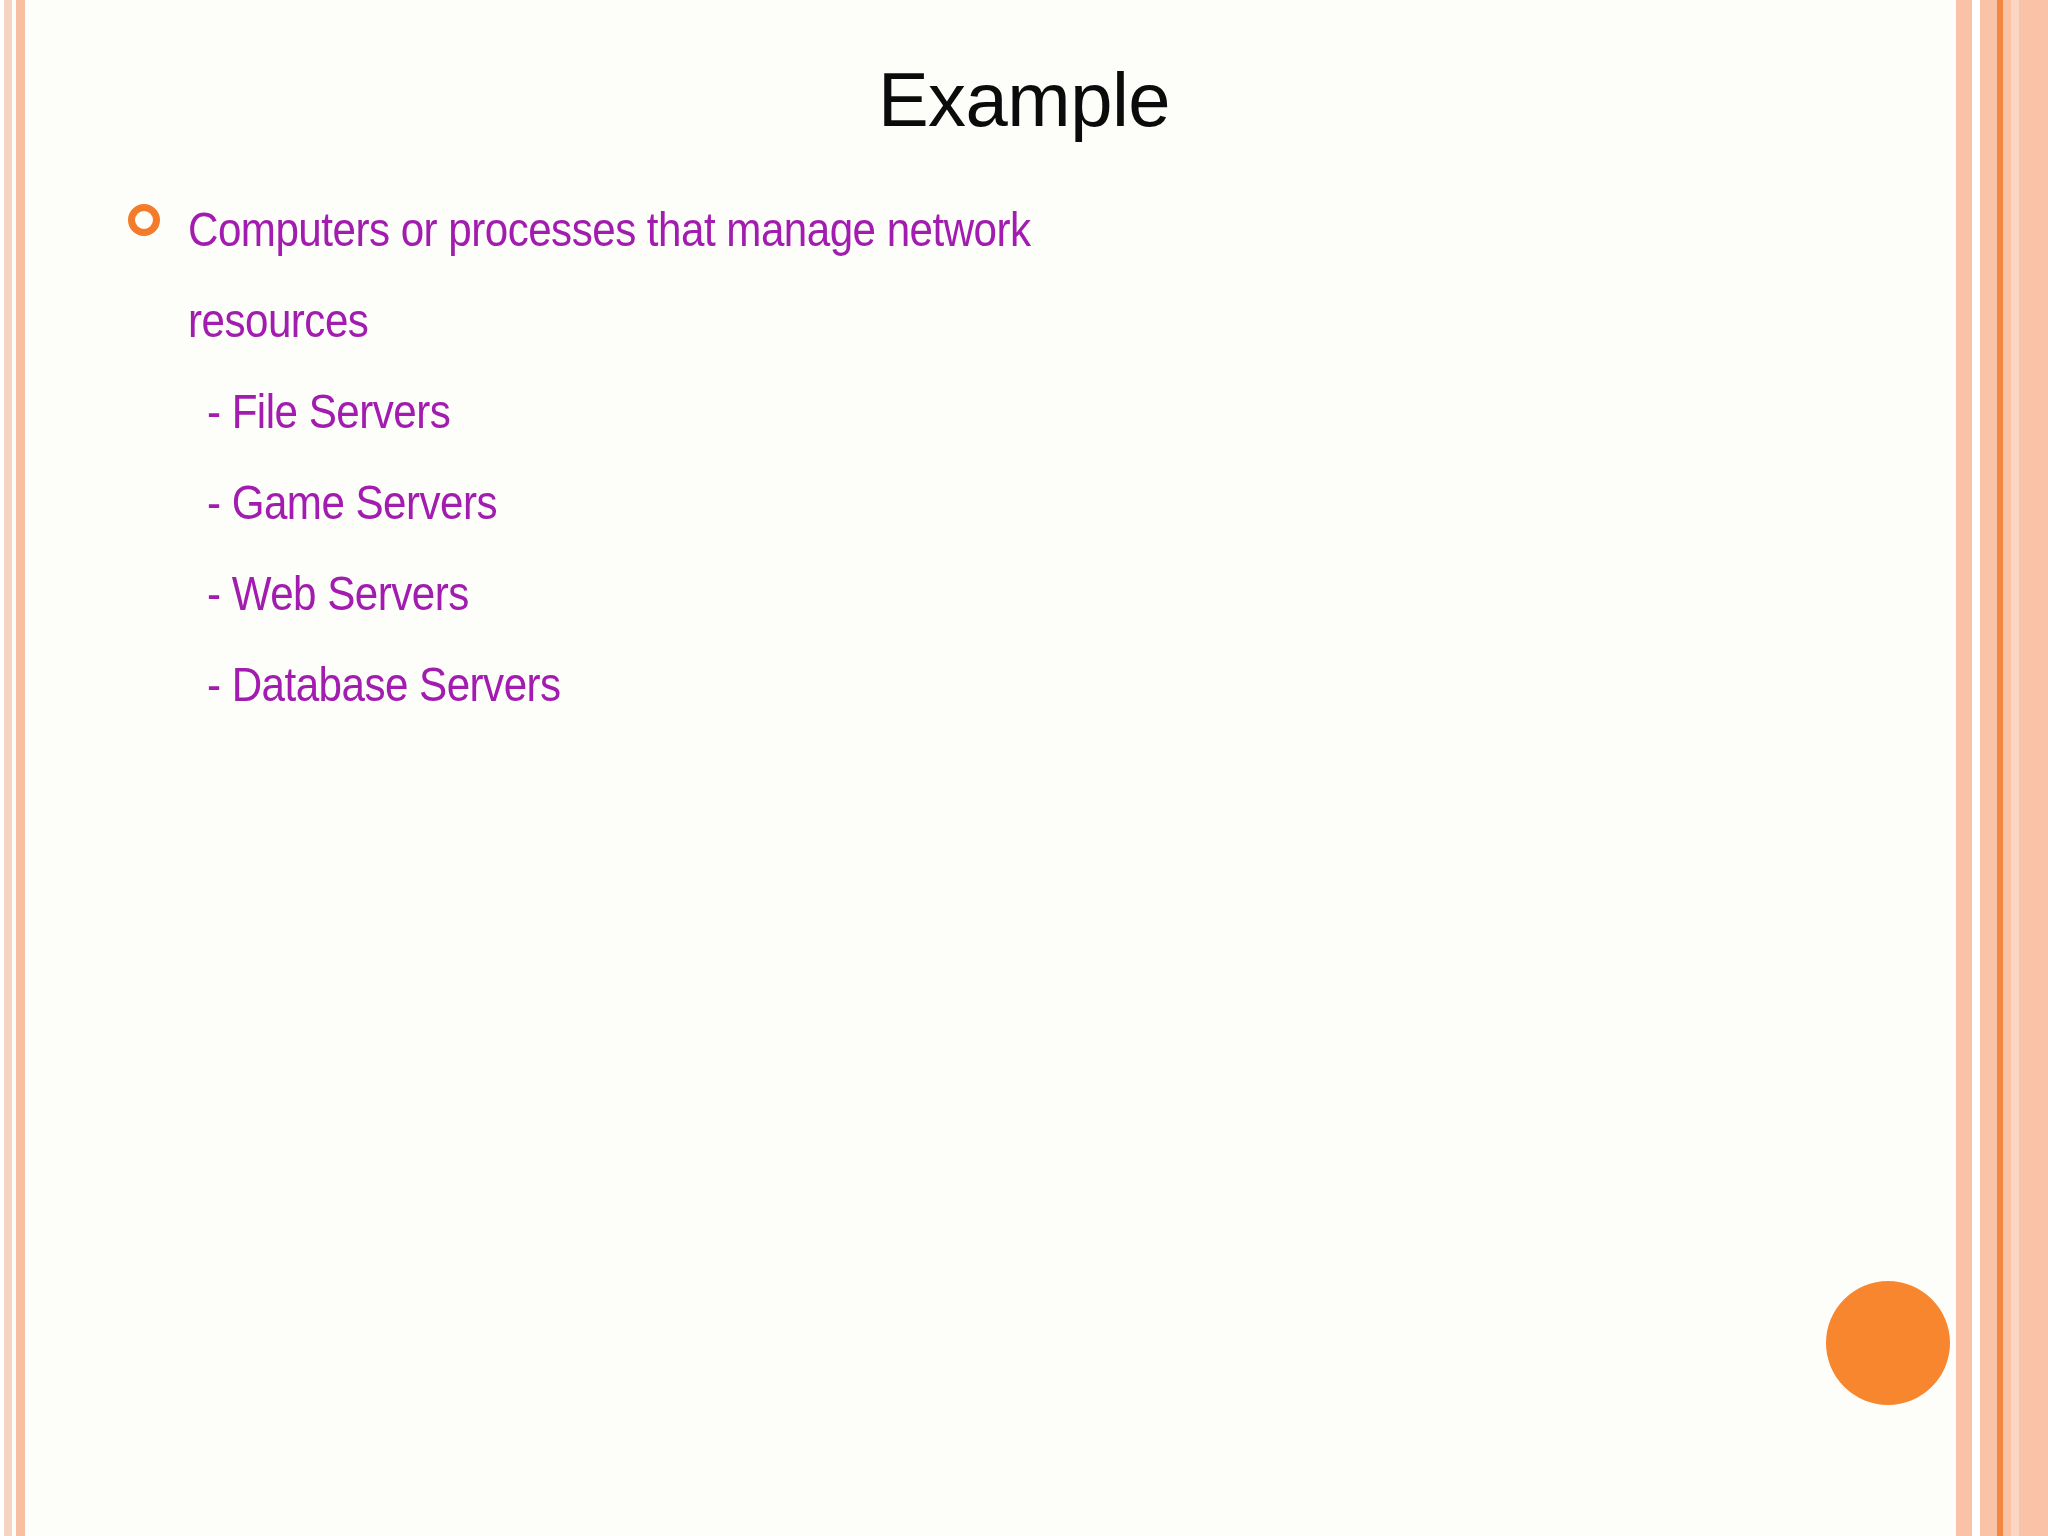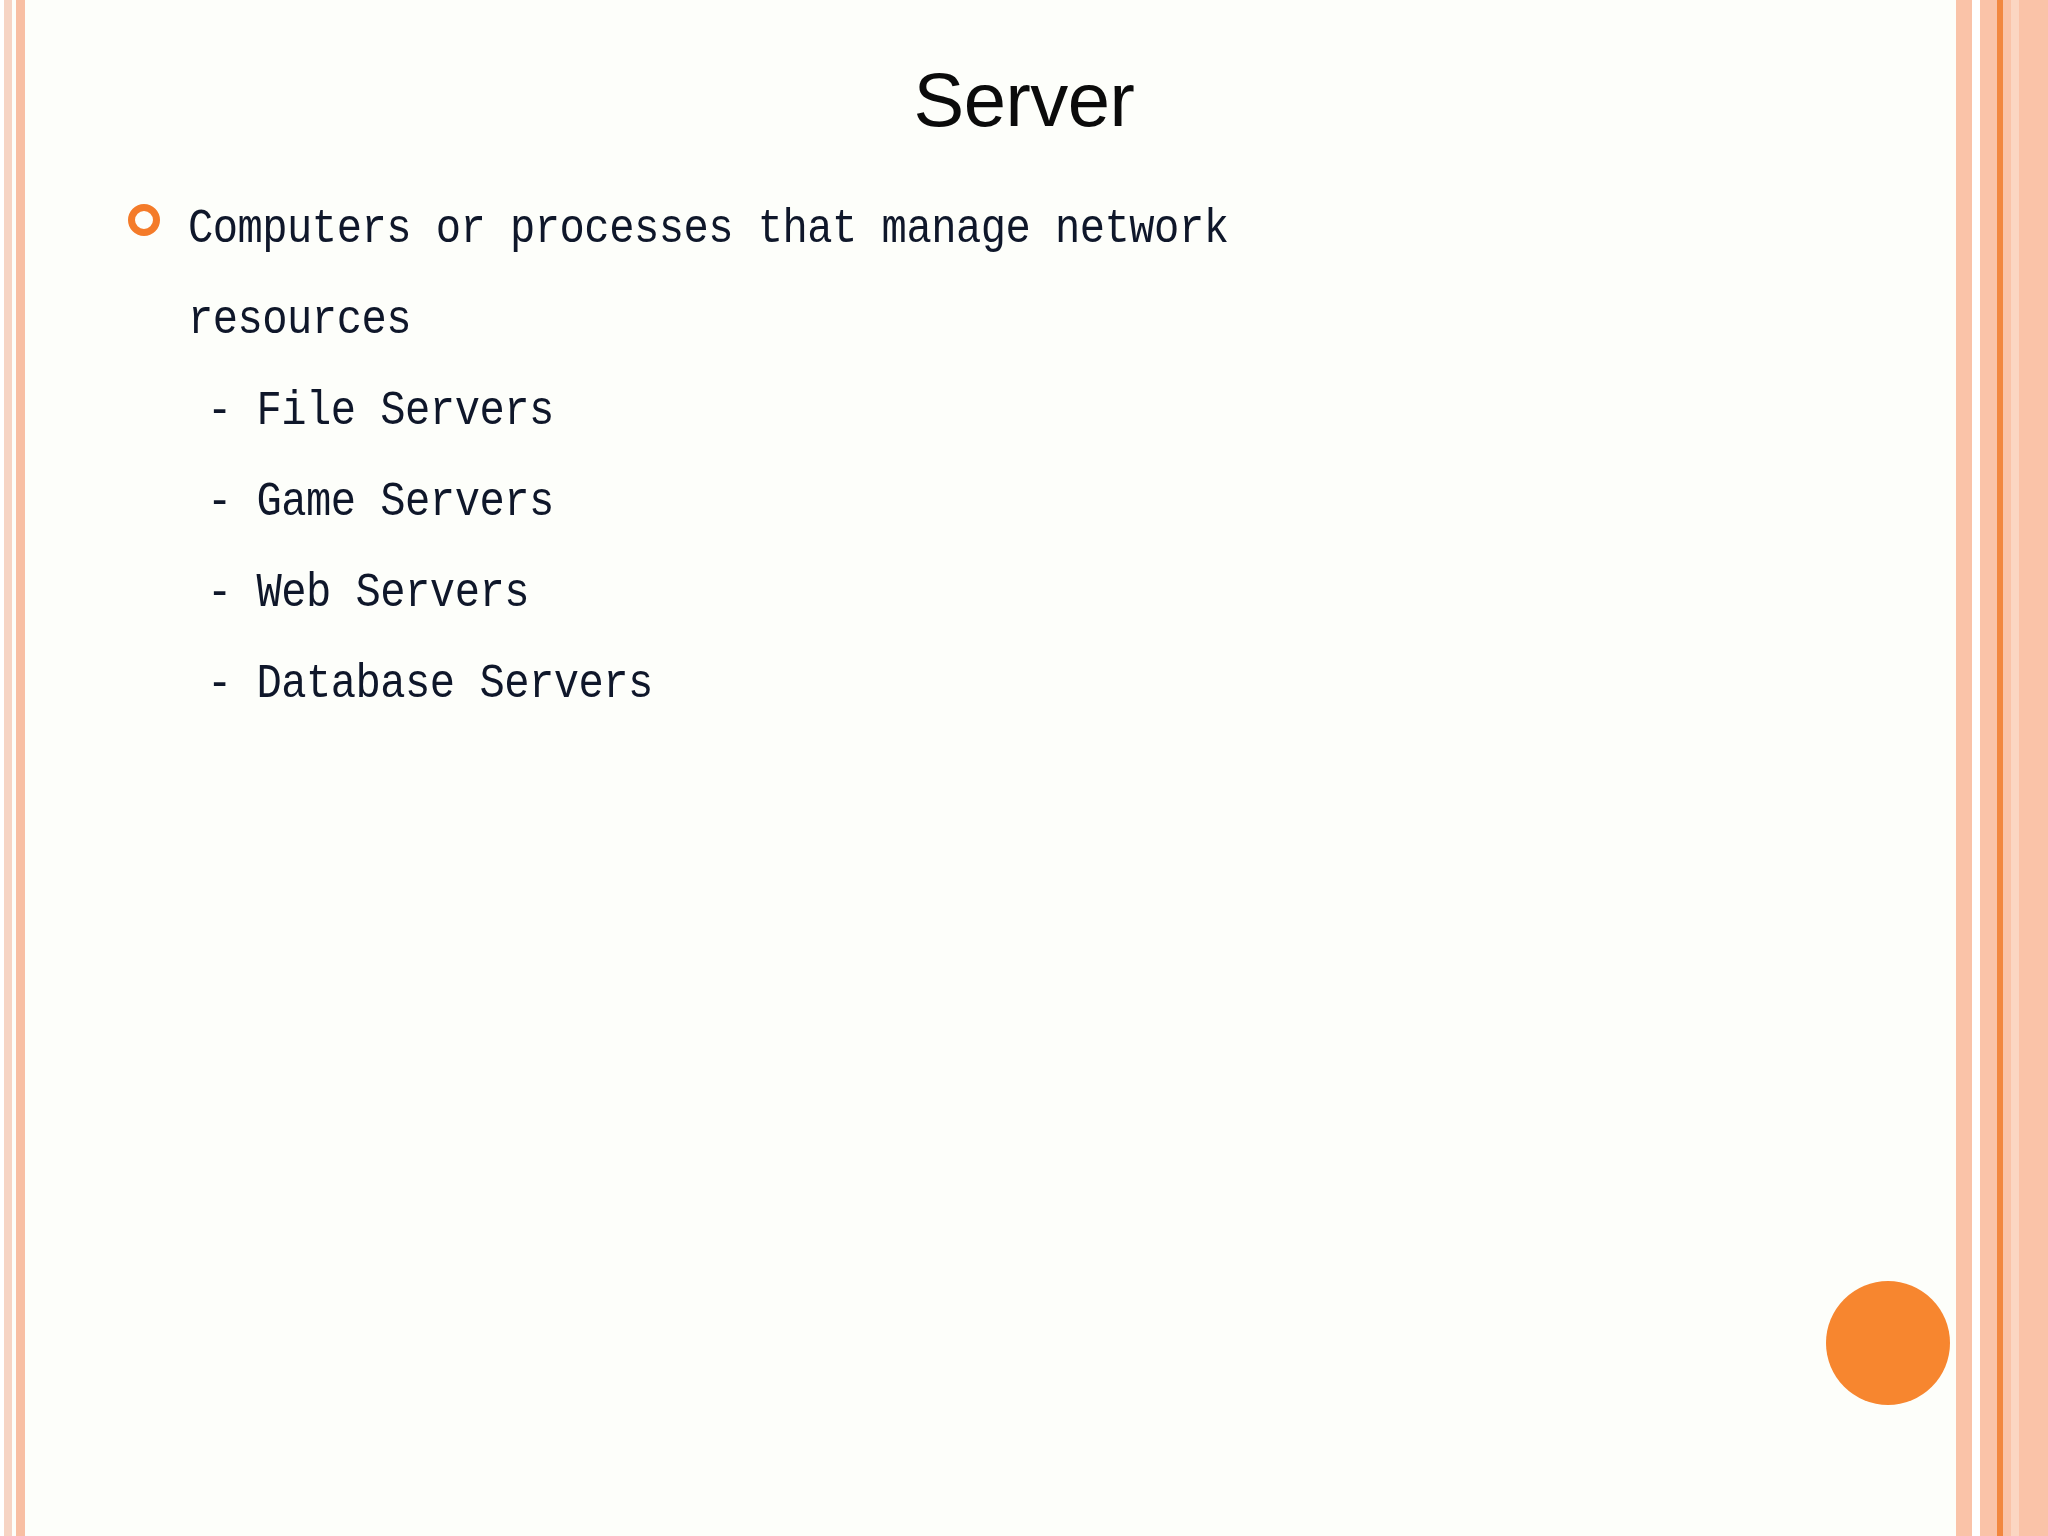--- a/index.html
+++ b/index.html
@@ -55,22 +55,22 @@
     letter-spacing: -0.5px;
     line-height: 1.0;
   }
 
   
   #body-area {
     position: absolute;
     left: 120px;
     top: 184px;
     width: 1700px;
-    font-family: Liberation Mono, monospace;
-    color: #0f172a;
+    font-family: Liberation Sans, sans-serif;
+    color: #a21caf;
   }
 
   .block { margin-bottom: 0; }
 
   .bullet-row {
     position: relative;
     padding-left: 68px;
   }
 
   .ring {
@@ -128,21 +128,21 @@
   <div class="stripe s-l-p2"></div>
 
   <div class="stripe s-r-p1"></div>
   <div class="stripe s-r-w1"></div>
   <div class="stripe s-r-p2"></div>
   <div class="stripe s-r-o1"></div>
   <div class="stripe s-r-p3"></div>
   <div class="stripe s-r-p4"></div>
   <div class="stripe s-r-p5"></div>
 
-  <div id="title">Server</div>
+  <div id="title">Example</div>
 
   <div id="body-area">
 
     <div class="block">
       <div class="bullet-row">
         <span class="ring"></span>
         <div class="line">Computers or processes that manage network</div>
         <div class="line">resources</div>
         <div class="line sub">- File Servers</div>
         <div class="line sub">- Game Servers</div>

